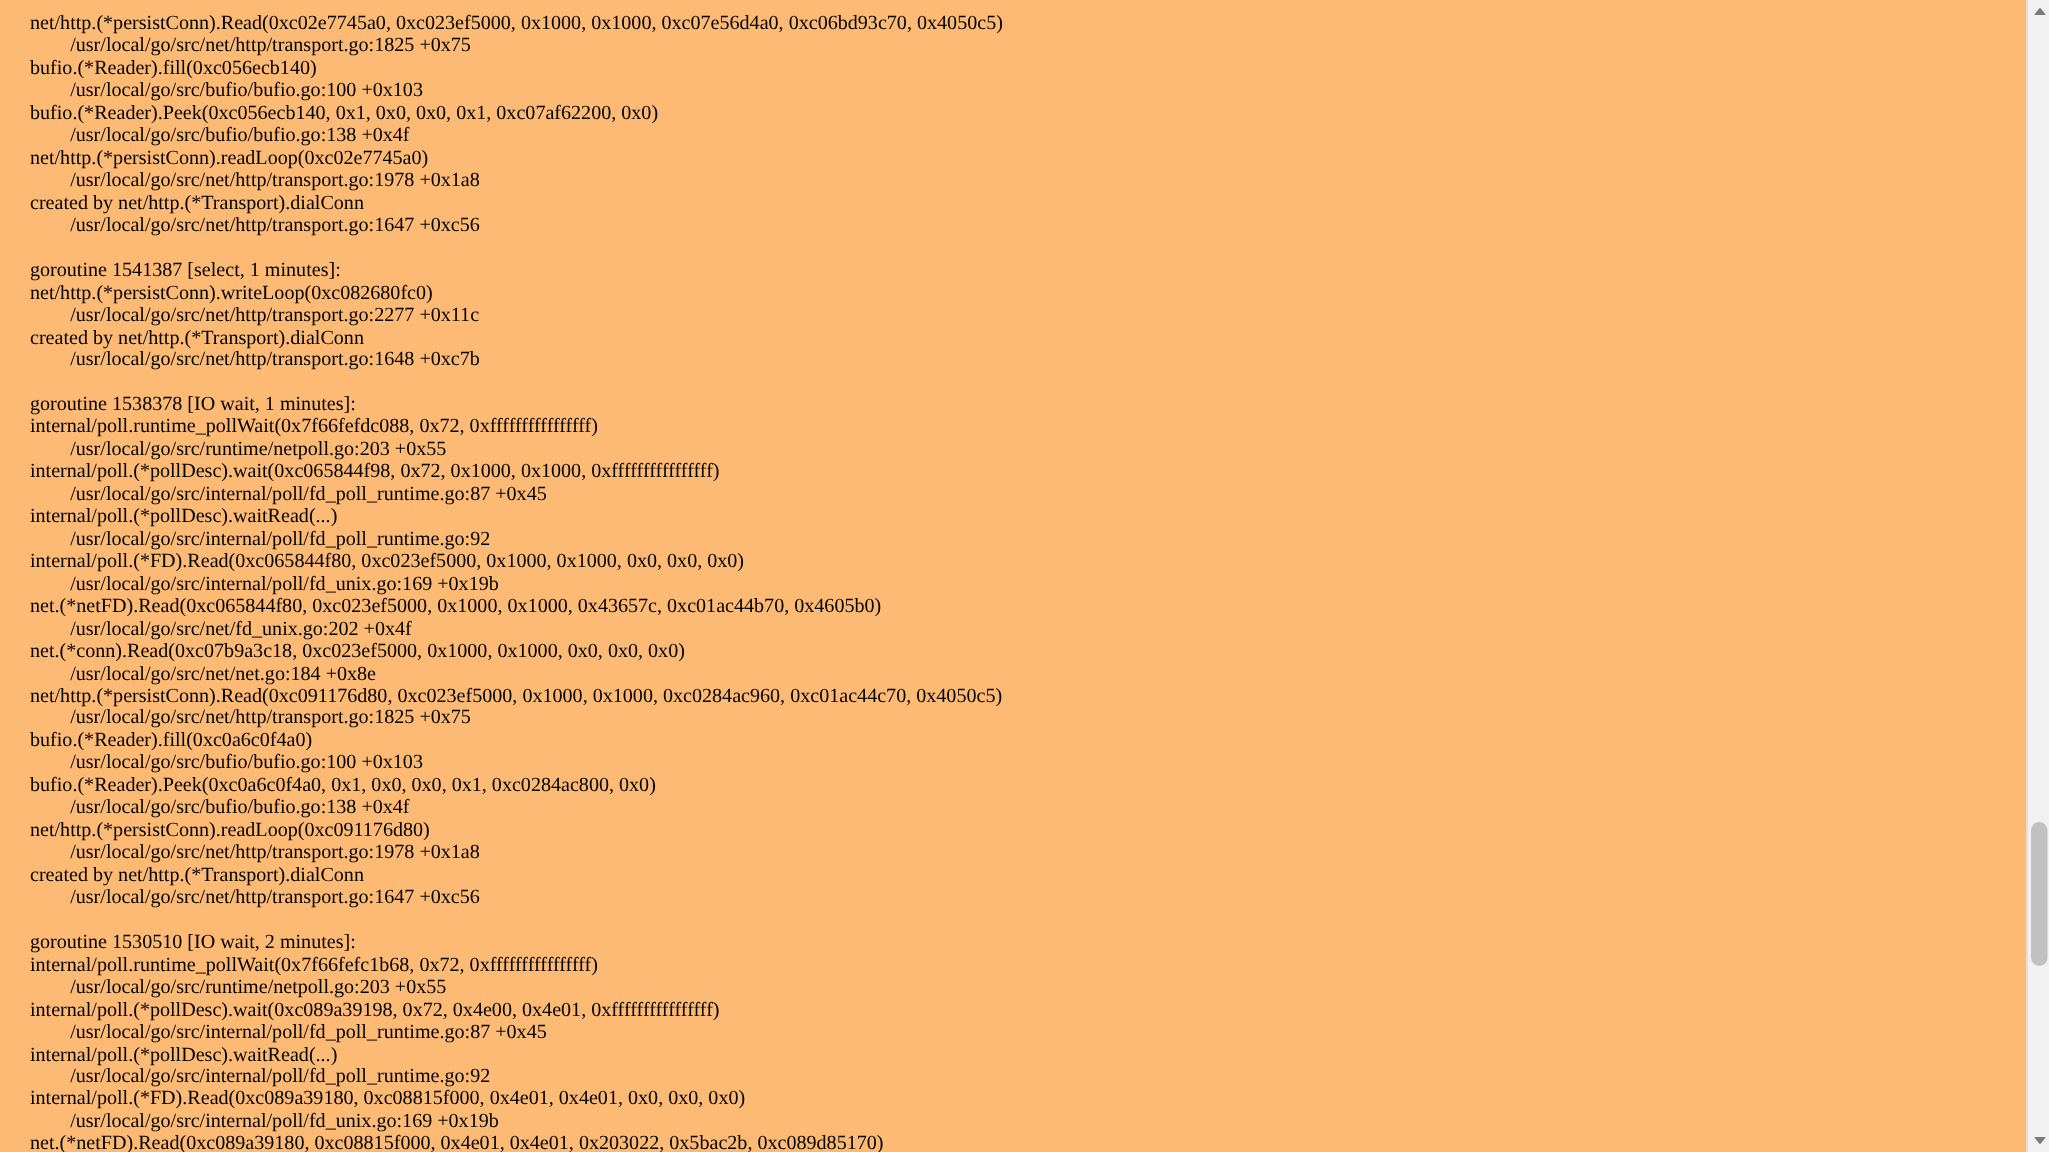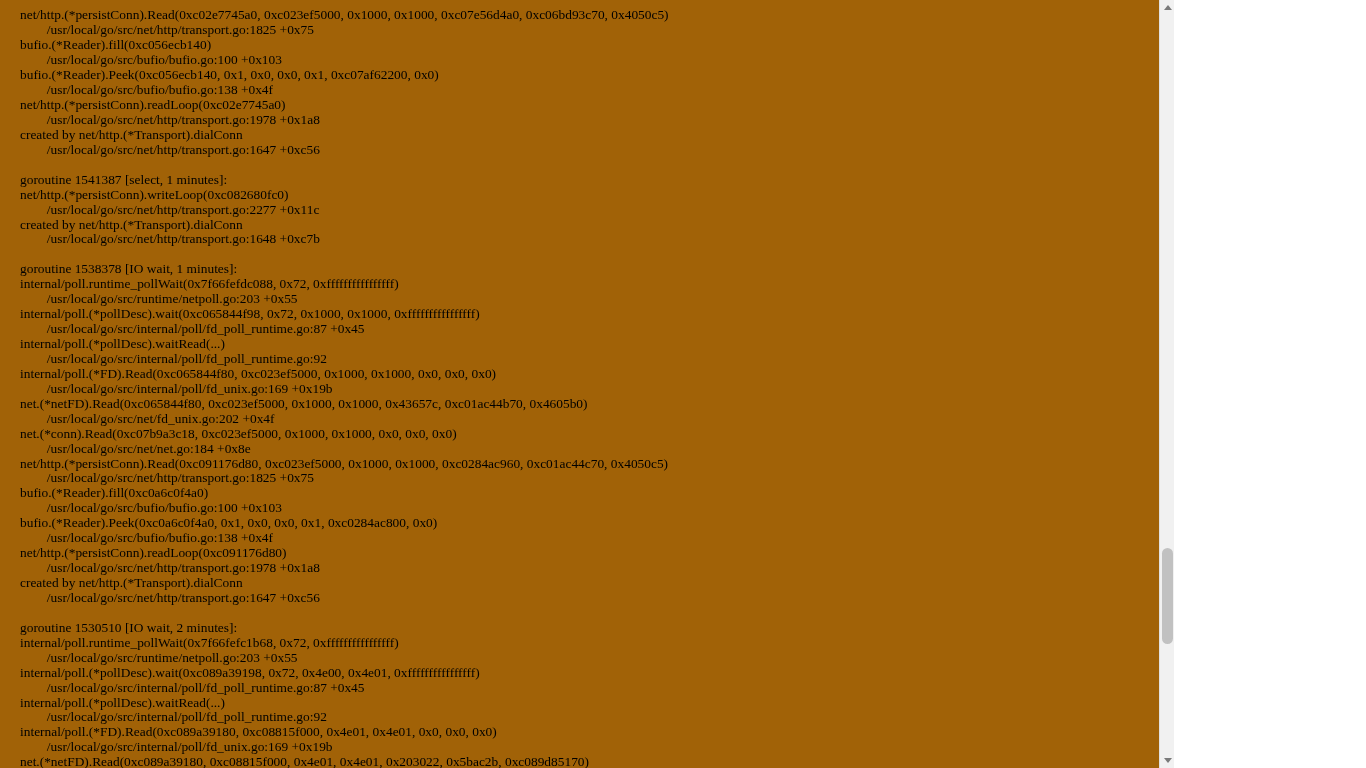--- a/index.html
+++ b/index.html
@@ -5,23 +5,23 @@
   html, body {
     margin: 0;
     padding: 0;
     background: #ffffff;
     width: 1366px;
     height: 768px;
     overflow: hidden;
   }
   .page {
     position: relative;
-    width: 1174px;
+    width: 1366px;
     height: 768px;
-    background: #a16207;
+    background: #fdba74;
     overflow: hidden;
   }
   .trace {
     position: absolute;
     top: -5px;
     left: 20px;
     width: 1320px;
     font-family: "Liberation Serif", "DejaVu Serif", serif;
     font-size: 13.4px;
     line-height: 14.95px;

